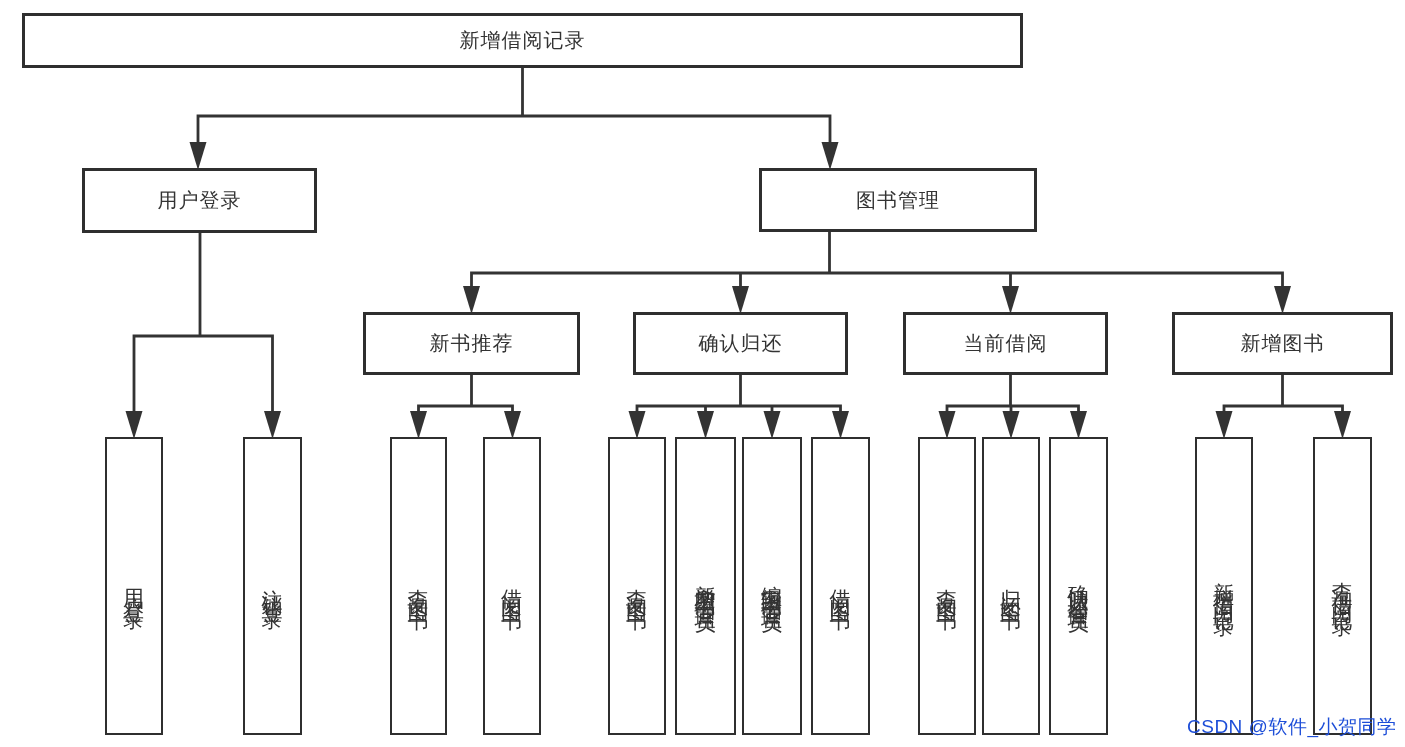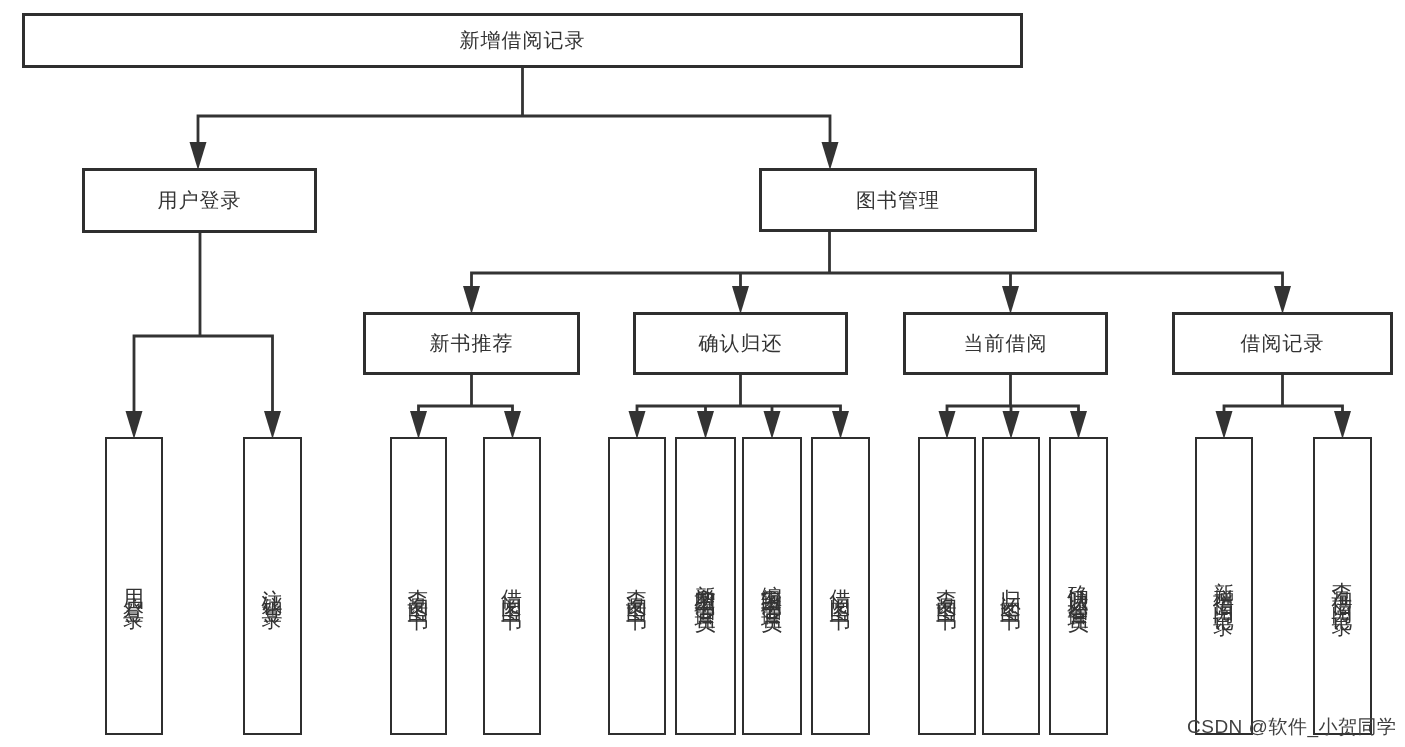--- a/index.html
+++ b/index.html
@@ -34,21 +34,21 @@
     letter-spacing:7px;
     line-height:1;
     color:#333333;
   }
   .leaf .vlabel.long{letter-spacing:4px;font-size:21px;}
   .watermark{
     position:absolute;
     left:1187px;top:714px;
     z-index:5;
     font-size:19px;
-    color:#404040;
+    color:#1d4ed8;
     letter-spacing:0.5px;
     white-space:nowrap;
   }
 </style>
 </head>
 <body>
 
 <div class="canvas">
 
   <svg class="wires" width="1405" height="747" viewBox="0 0 1405 747">
@@ -105,21 +105,21 @@
   <div class="node" style="left:363px;top:312px;width:217px;height:63px;justify-content:center;">
     <span class="hlabel">新书推荐</span>
   </div>
   <div class="node" style="left:633px;top:312px;width:215px;height:63px;">
     <span class="hlabel">确认归还</span>
   </div>
   <div class="node" style="left:903px;top:312px;width:205px;height:63px;">
     <span class="hlabel">当前借阅</span>
   </div>
   <div class="node" style="left:1172px;top:312px;width:221px;height:63px;">
-    <span class="hlabel">借阅记录</span>
+    <span class="hlabel">新增图书</span>
   </div>
 
   <div class="node leaf" style="left:105px;width:58px;">
     <span class="vlabel">用户登录</span>
   </div>
   <div class="node leaf" style="left:243px;width:59px;">
     <span class="vlabel">注销登录</span>
   </div>
 
   <div class="node leaf" style="left:390px;width:57px;">

